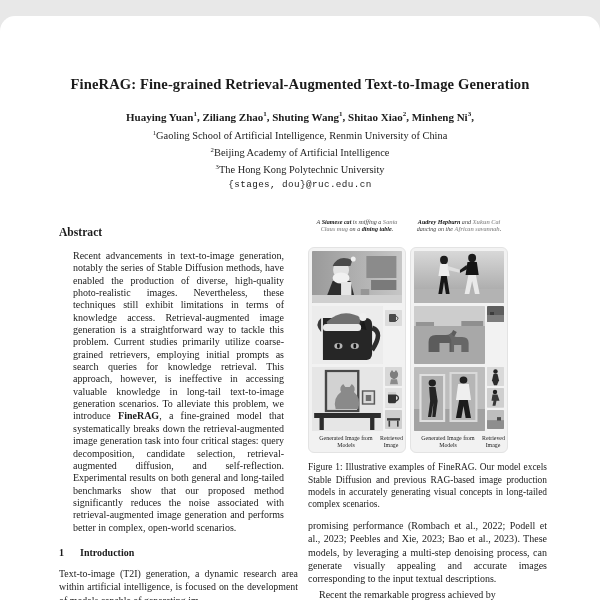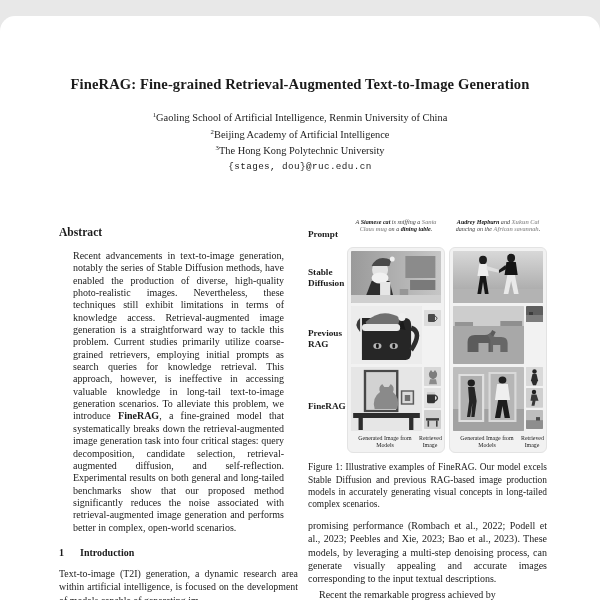--- a/index.html
+++ b/index.html
@@ -55,20 +55,21 @@
   .body-para.second{margin-top:2px;text-indent:11px;}
 </style>
 </head>
 <body>
 
 <div class="page">
 
   <div class="header">
     <div class="title">FineRAG: Fine-grained Retrieval-Augmented Text-to-Image Generation</div>
     <div class="authors">
+      <div id="author-line-1"><span>Huaying Yuan<sup>1</sup></span>, <span>Ziliang Zhao<sup>1</sup></span>, <span>Shuting Wang<sup>1</sup></span>, <span>Shitao Xiao<sup>2</sup></span>, <span>Minheng Ni<sup>3</sup></span>,</div>
     </div>
     <div class="affils" id="affiliation-list">
         <div><sup>1</sup>Gaoling School of Artificial Intelligence, Renmin University of China</div>
         <div><sup>2</sup>Beijing Academy of Artificial Intelligence</div>
         <div><sup>3</sup>The Hong Kong Polytechnic University</div>
       </div>
     <div class="email">{stages, dou}@ruc.edu.cn</div>
   </div>
 
   <div class="columns">
@@ -78,26 +79,20 @@
       <div class="abstract-body" id="abstract-body"><span class="seg-plain">Recent advancements in text-to-image generation, notably the series of Stable Diffusion methods, have enabled the production of diverse, high-quality photo-realistic images. Nevertheless, these techniques still exhibit limitations in terms of knowledge access. Retrieval-augmented image generation is a straightforward way to tackle this problem. Current studies primarily utilize coarse-grained retrievers, employing initial prompts as search queries for knowledge retrieval. This approach, however, is ineffective in accessing valuable knowledge in long-tail text-to-image generation scenarios. To alleviate this problem, we introduce </span><span class="seg-bold">FineRAG</span><span class="seg-plain">, a fine-grained model that systematically breaks down the retrieval-augmented image generation task into four critical stages: query decomposition, candidate selection, retrieval-augmented diffusion, and self-reflection. Experimental results on both general and long-tailed benchmarks show that our proposed method significantly reduces the noise associated with retrieval-augmented image generation and performs better in complex, open-world scenarios.</span></div>
       <div class="section-head">
         <span class="section-num">1</span><span>Introduction</span>
       </div>
       <div class="intro-text">Text-to-image (T2I) generation, a dynamic research area within artificial intelligence, is focused on the development of models capable of generating im-</div>
     </div>
 
     <div class="col">
 
       <div class="figure">
-        <div class="fig-labels" id="fig-labels">
-            <div class="lb lb0">Prompt</div>
-            <div class="lb lb1">Stable Diffusion</div>
-            <div class="lb lb2">Previous RAG</div>
-            <div class="lb lb3">FineRAG</div>
-          </div>
 
         <div class="panels">
 
           <div class="panel">
             <div class="prompt-text"><span class="p-plain">A </span><span class="p-bold">Siamese cat</span><span class="p-plain"> is sniffing a </span><span class="p-gray">Santa Claus mug</span><span class="p-plain"> on a </span><span class="p-bold">dining table</span><span class="p-plain">.</span></div>
             <div class="panel-box">
 
               <div class="img-row r1">
                 <div class="ph img-main">
                   <svg viewBox="0 0 96 52" preserveAspectRatio="none">

